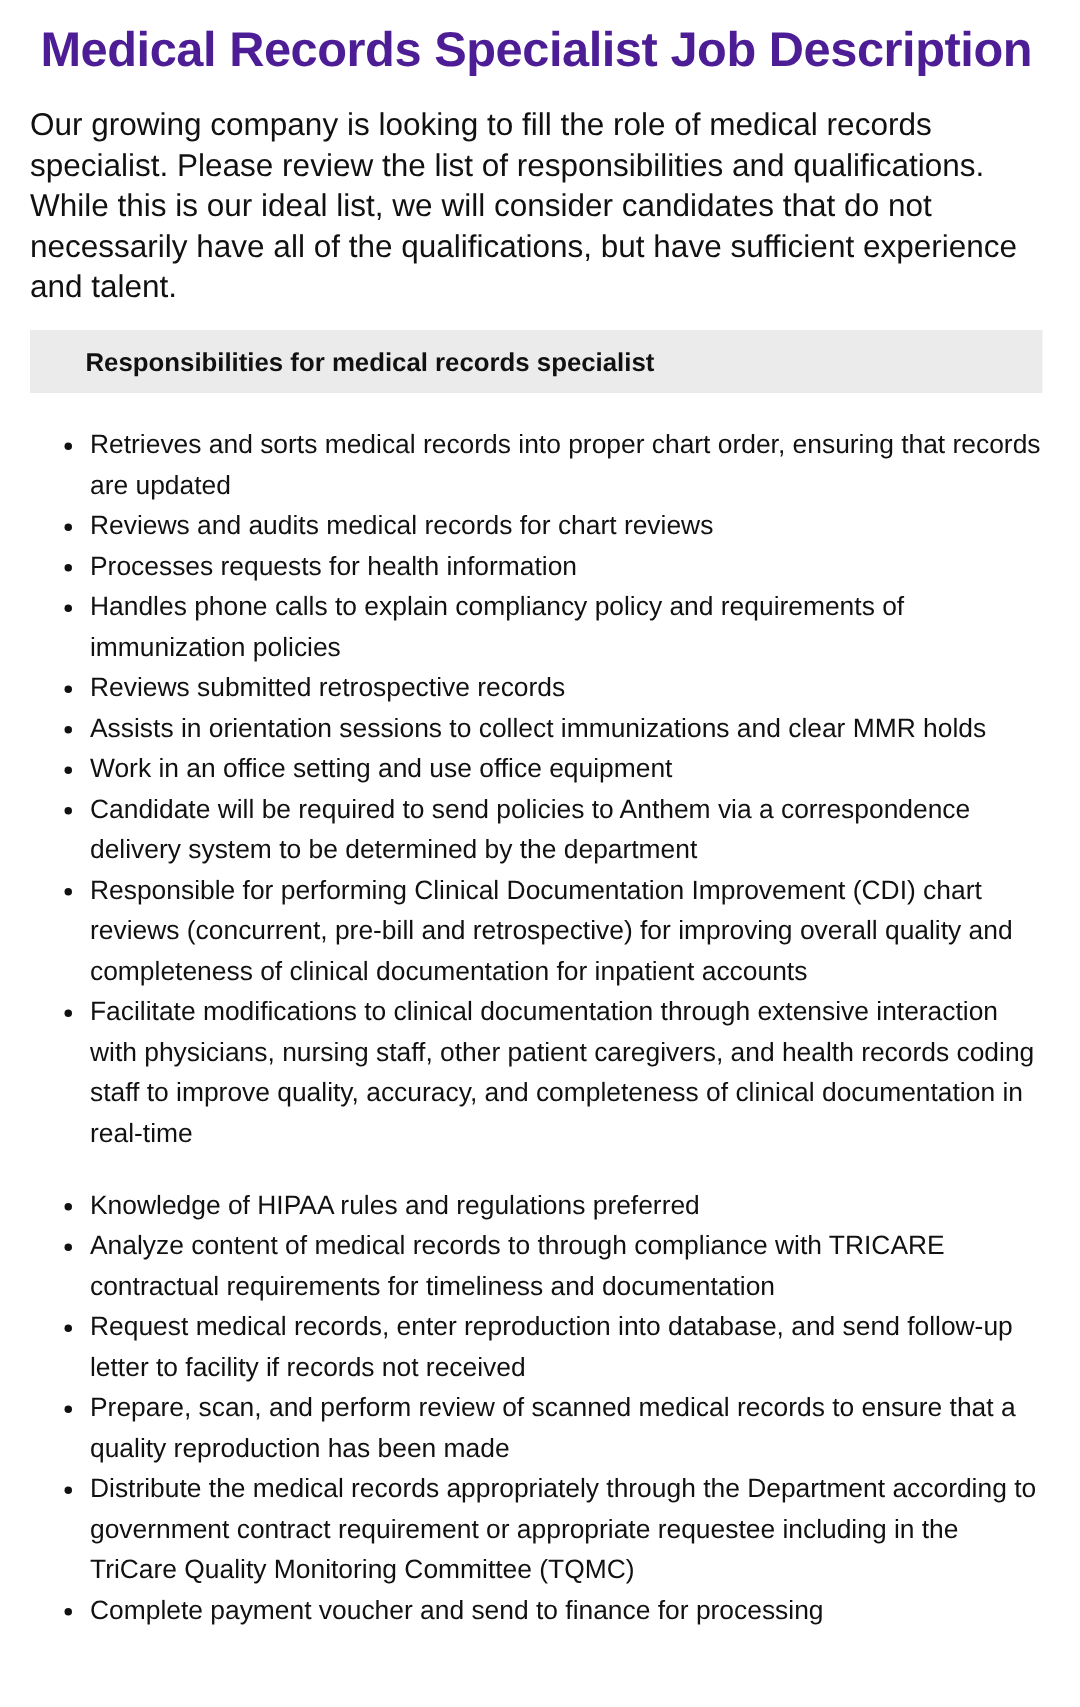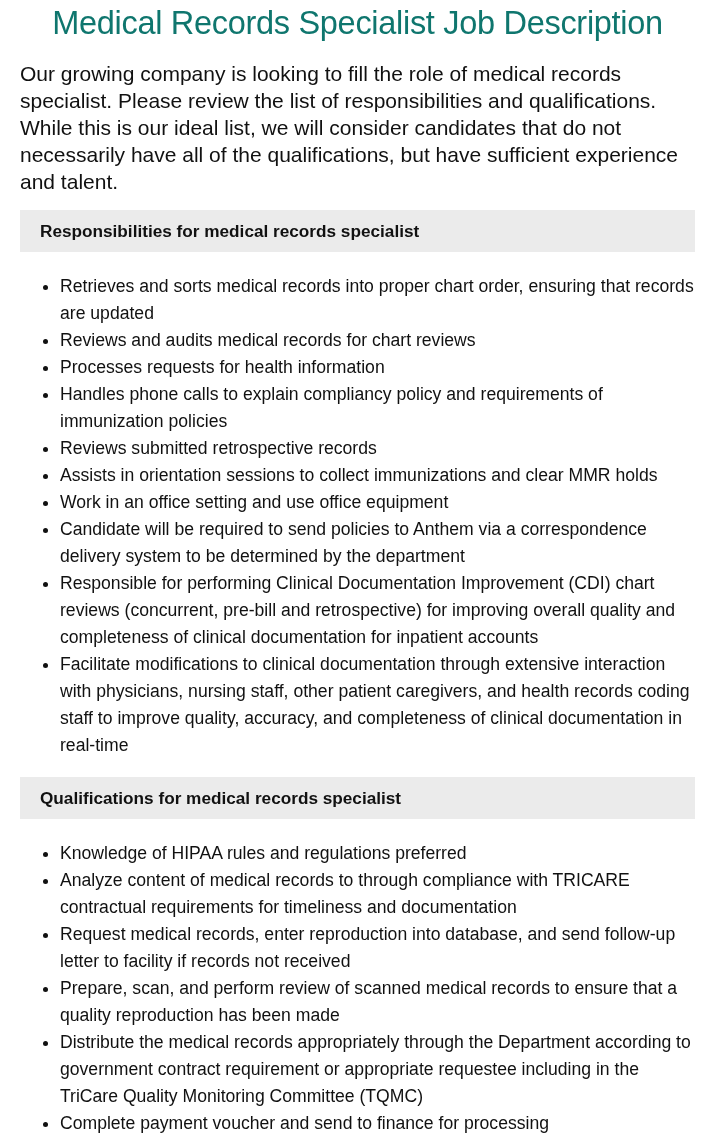--- a/index.html
+++ b/index.html
@@ -5,40 +5,40 @@
   html, body { margin: 0; padding: 0; background: #ffffff; }
   body {
     width: 720px;
     min-height: 1138px;
     font-family: "Liberation Sans", "DejaVu Sans", sans-serif;
     color: #111111;
   }
   .page { padding: 0 25px 0 20px; }
   h1 {
     margin: 0;
-    padding-top: 2px;
+    padding-top: 12px;
     font-size: 32.5px;
-    font-weight: 400;
+    font-weight: 700;
     text-align: center;
     line-height: 42px;
     letter-spacing: -0.3px;
-    color: #0f766e;
+    color: #4c1d95;
   }
   .intro {
     margin: 16px 0 0 0;
     font-size: 21px;
     line-height: 27px;
   }
   .section-header {
     margin-top: 15px;
     background: #ebebeb;
     height: 42px;
     display: flex;
     align-items: center;
-    padding-left: 20px;
+    padding-left: 37px;
     font-size: 17.2px;
     font-weight: 700;
   }
   ul {
     margin: 21px 0 0 0;
     padding-left: 40px;
     font-size: 17.6px;
     line-height: 27px;
   }
   ul li { padding-left: 0; }
@@ -61,21 +61,20 @@
       <li>Reviews submitted retrospective records</li>
       <li>Assists in orientation sessions to collect immunizations and clear MMR holds</li>
       <li>Work in an office setting and use office equipment</li>
       <li>Candidate will be required to send policies to Anthem via a correspondence delivery system to be determined by the department</li>
       <li>Responsible for performing Clinical Documentation Improvement (CDI) chart reviews (concurrent, pre-bill and retrospective) for improving overall quality and completeness of clinical documentation for inpatient accounts</li>
       <li>Facilitate modifications to clinical documentation through extensive interaction with physicians, nursing staff, other patient caregivers, and health records coding staff to improve quality, accuracy, and completeness of clinical documentation in real-time</li>
     </ul>
   </div>
 
   <div class="section-2">
-    <div class="section-header">Qualifications for medical records specialist</div>
     <ul>
       <li>Knowledge of HIPAA rules and regulations preferred</li>
       <li>Analyze content of medical records to through compliance with TRICARE contractual requirements for timeliness and documentation</li>
       <li>Request medical records, enter reproduction into database, and send follow-up letter to facility if records not received</li>
       <li>Prepare, scan, and perform review of scanned medical records to ensure that a quality reproduction has been made</li>
       <li>Distribute the medical records appropriately through the Department according to government contract requirement or appropriate requestee including in the TriCare Quality Monitoring Committee (TQMC)</li>
       <li>Complete payment voucher and send to finance for processing</li>
     </ul>
   </div>
 </div>

